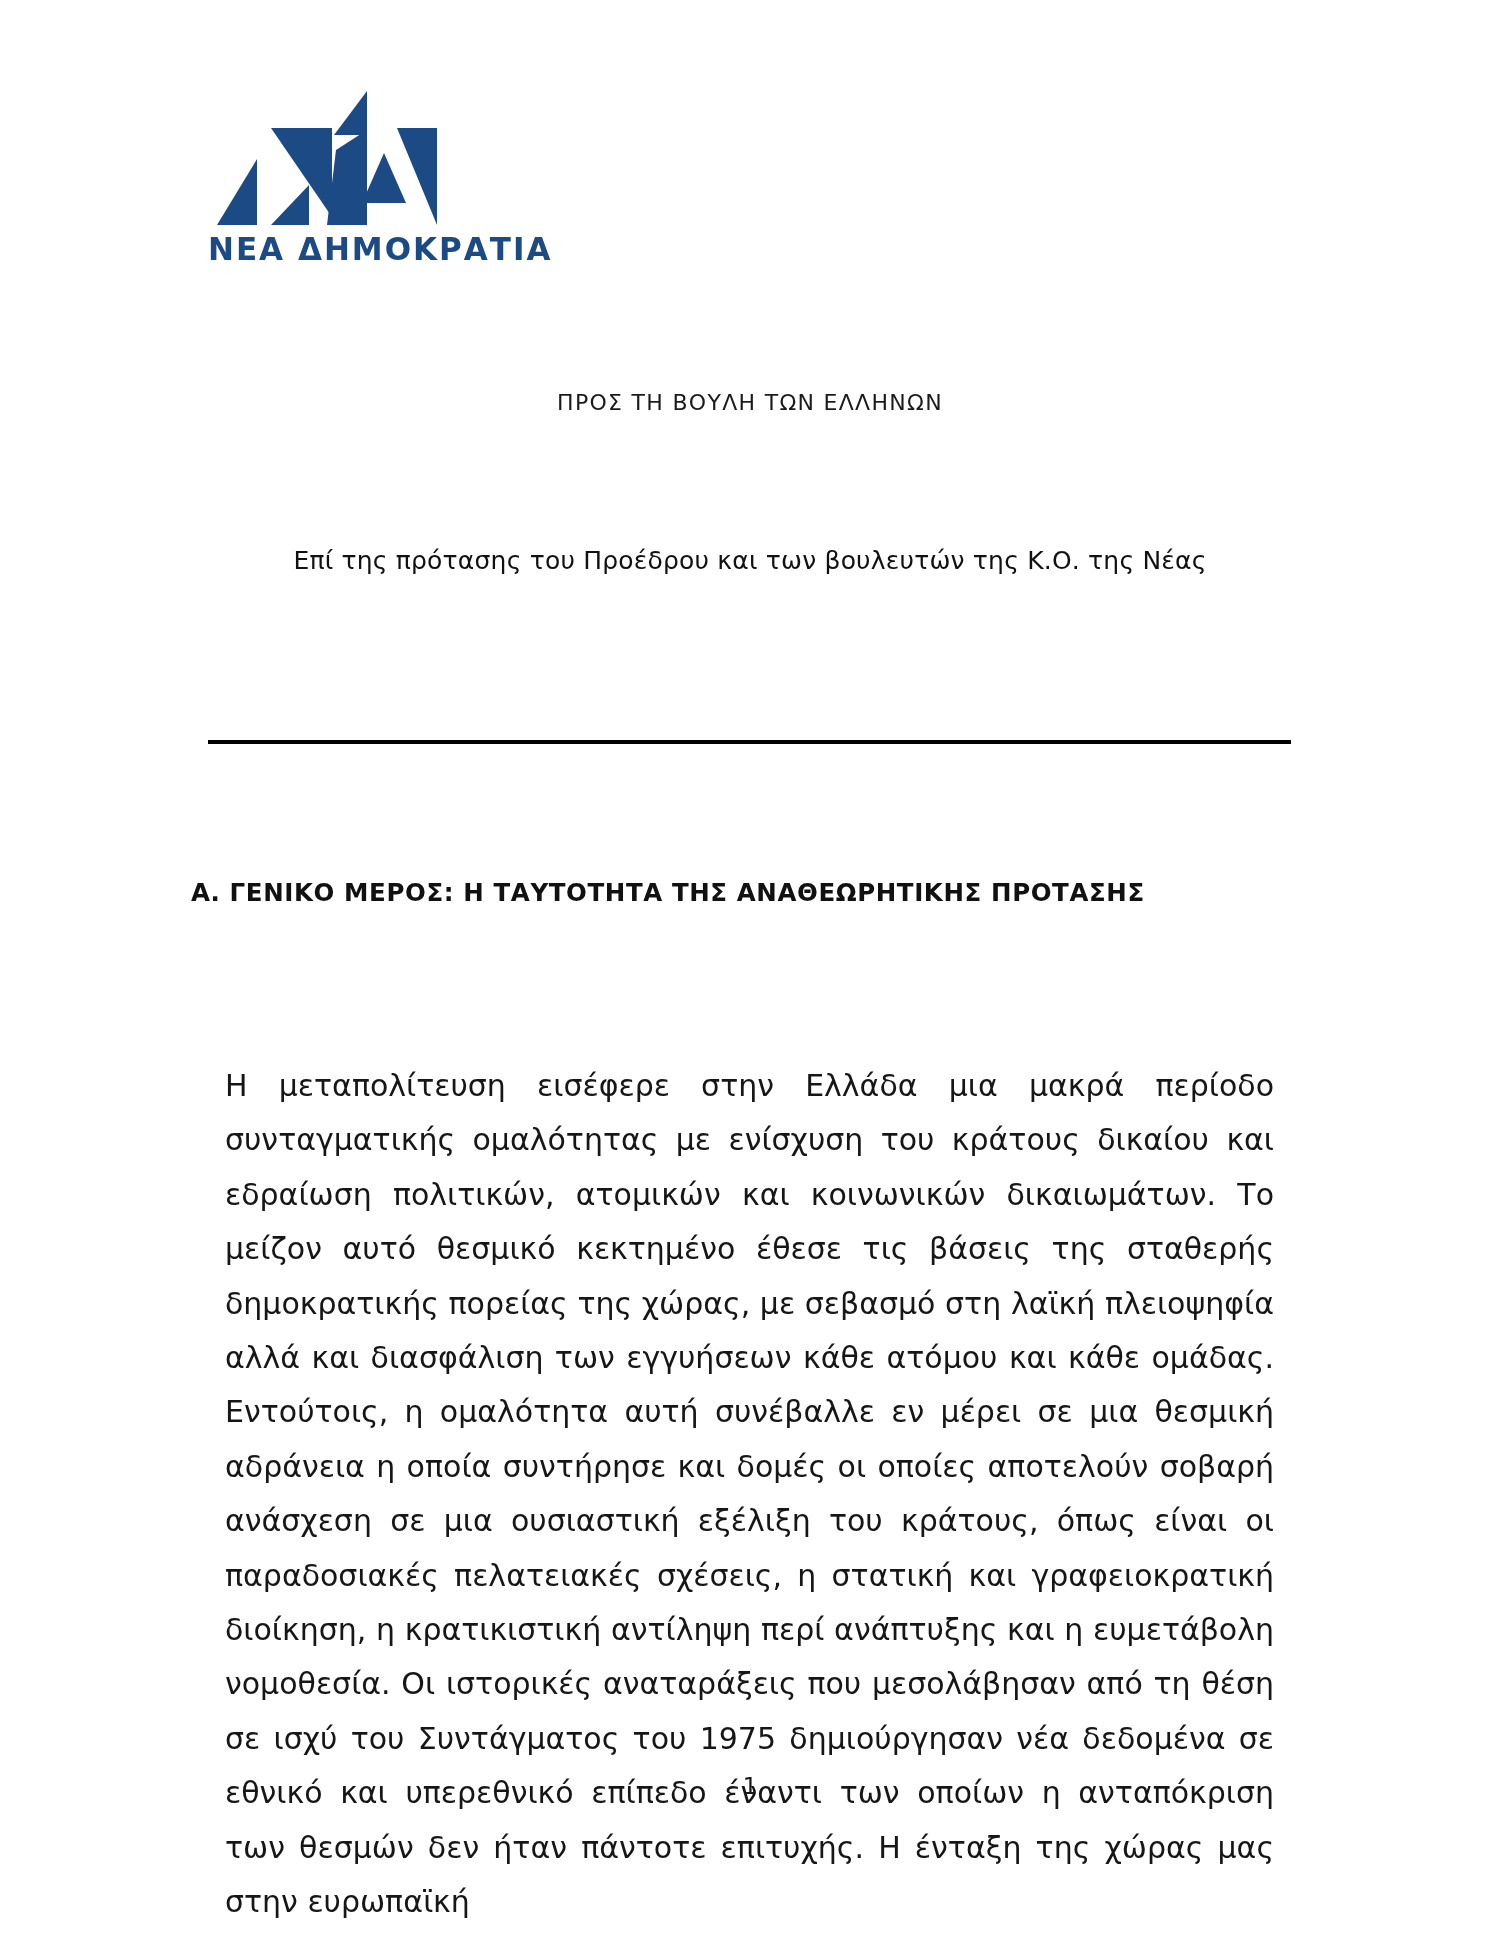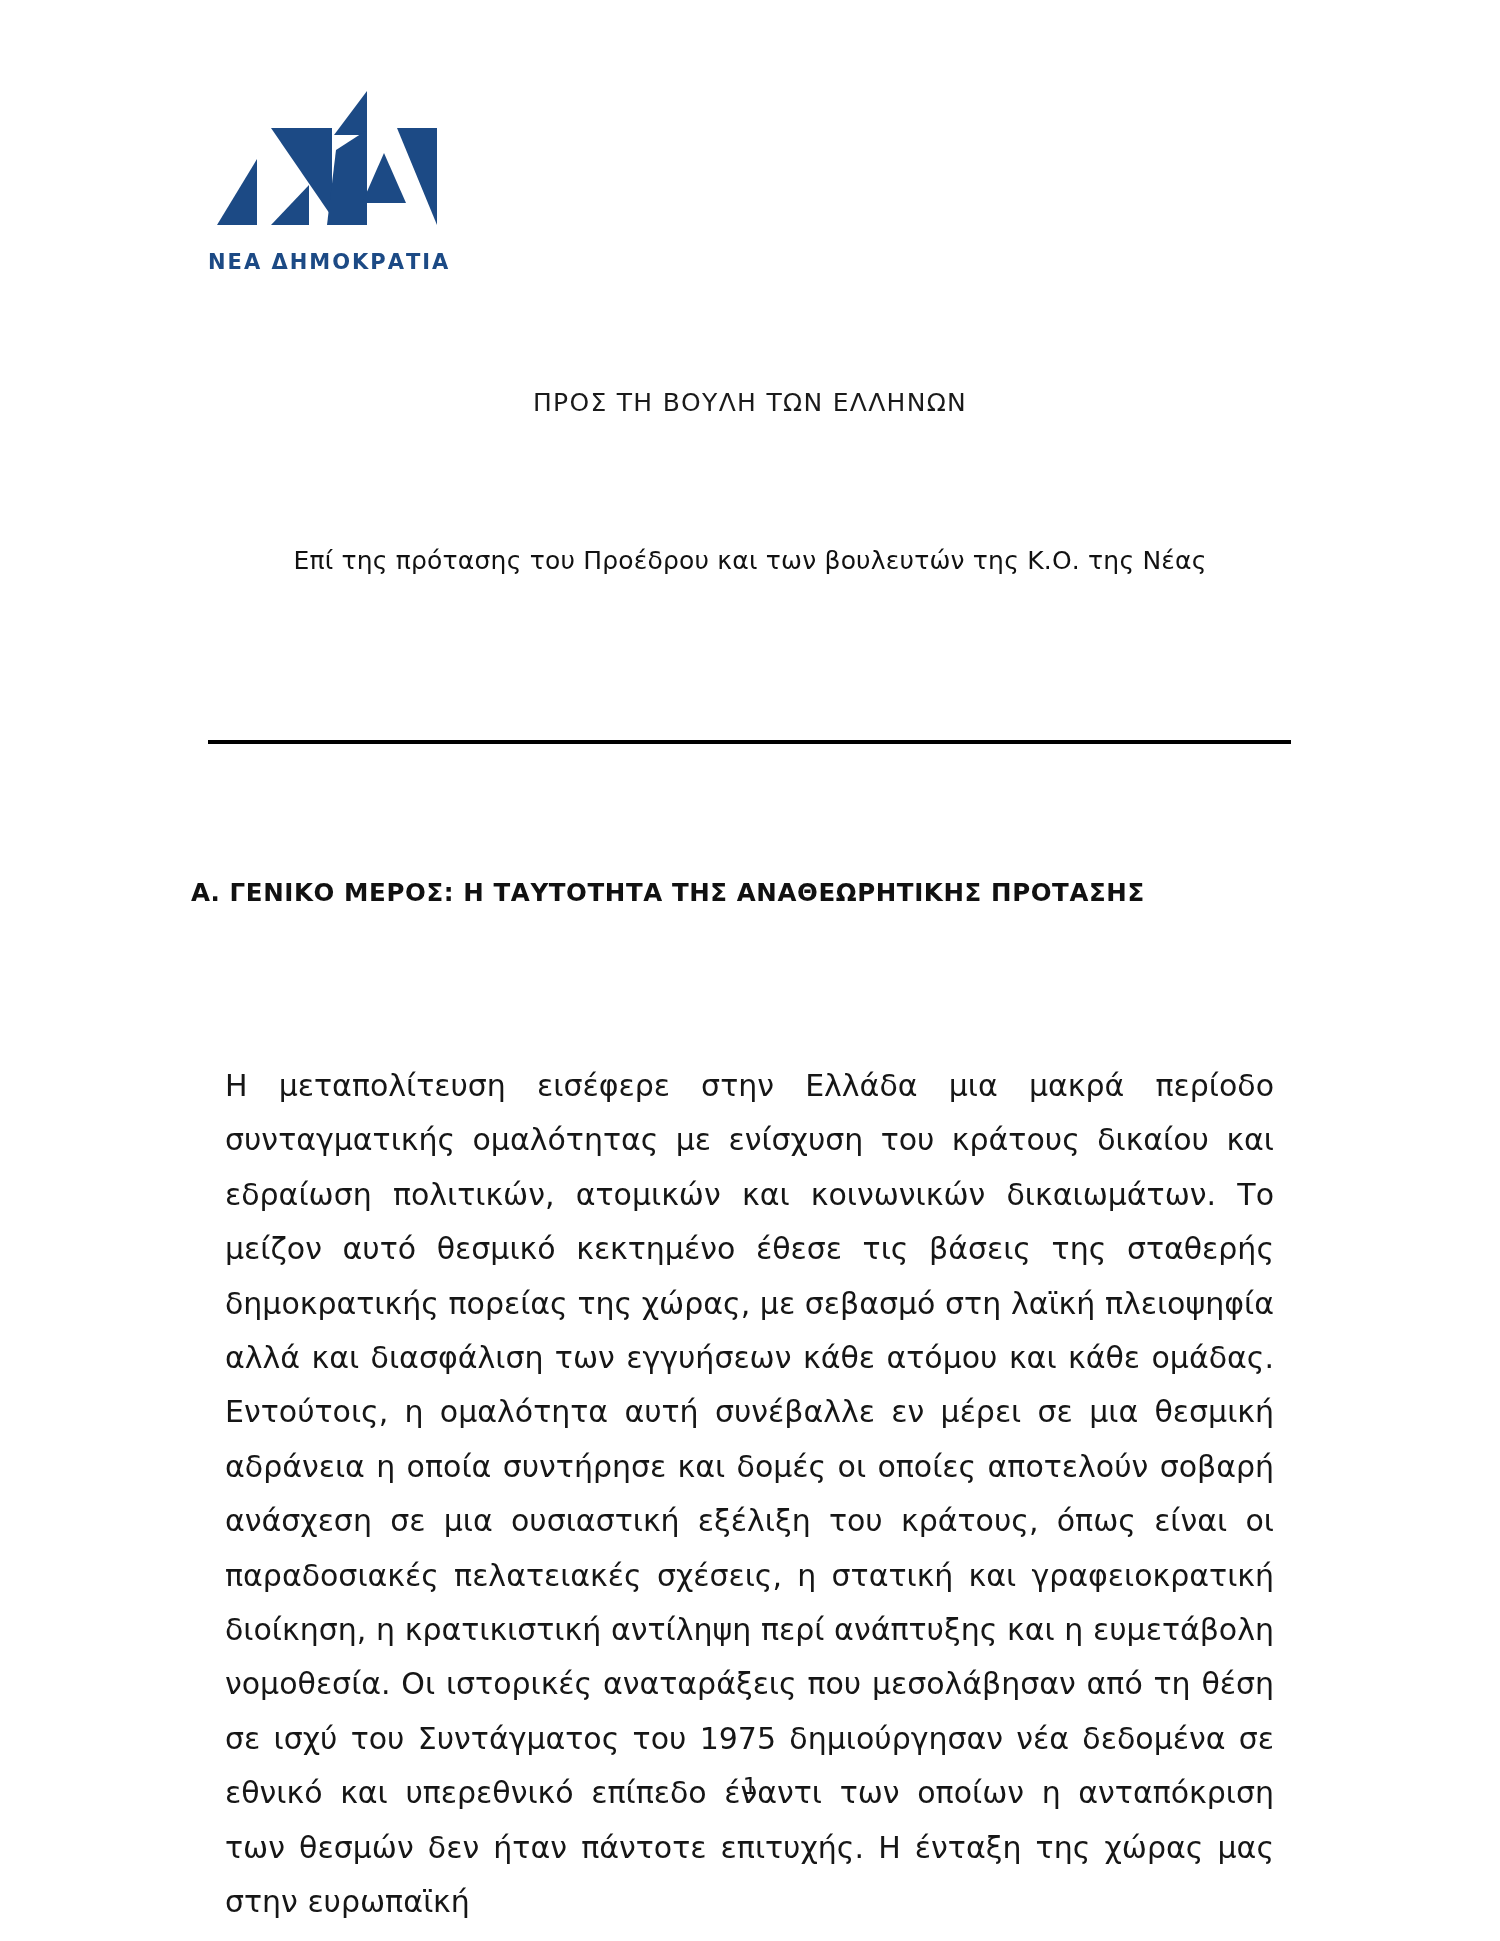--- a/index.html
+++ b/index.html
@@ -26,41 +26,41 @@
     left: 205px;
     top: 75px;
     width: 300px;
   }
   .logo-mark {
     width: 268px;
     height: 150px;
     display: block;
   }
   .logo-wordmark {
-    margin-top: 25px;
+    margin-top: 6px;
     margin-left: 3px;
     font-family: "DejaVu Sans", sans-serif;
-    font-size: 21px;
+    font-size: 31px;
     font-weight: bold;
     letter-spacing: 2.0px;
     color: #1c4a85;
     white-space: nowrap;
   }
 
   
   .doc-head {
     position: absolute;
     left: 210px;
     top: 378px;
     width: 1080px;
     text-align: center;
   }
   .doc-head .line {
     font-family: "DejaVu Sans", sans-serif;
-    font-size: 25px;
+    font-size: 22px;
     font-weight: 400;
     letter-spacing: 1.3px;
     color: #1a1a1a;
     line-height: 50px;
     white-space: nowrap;
     text-align: center;
   }
 
   .subtitle {
     position: absolute;

